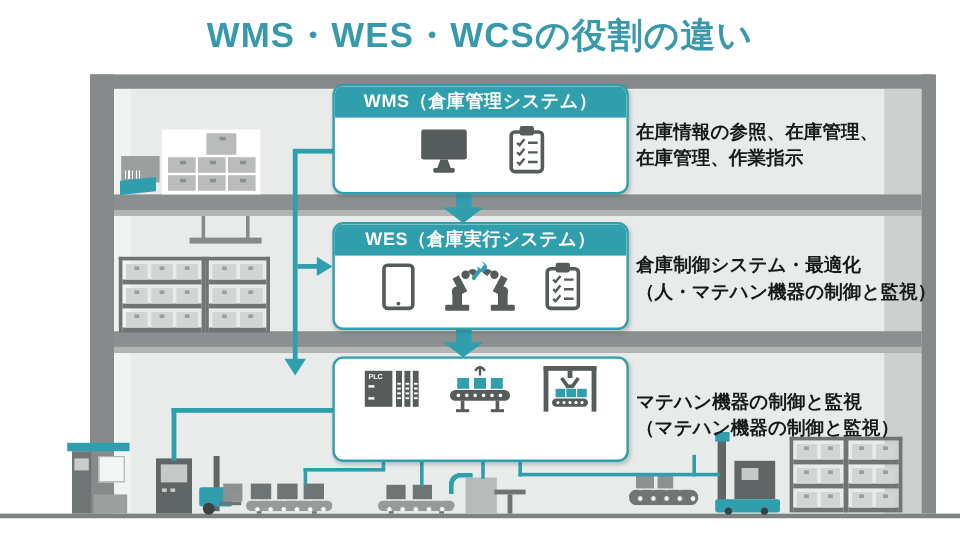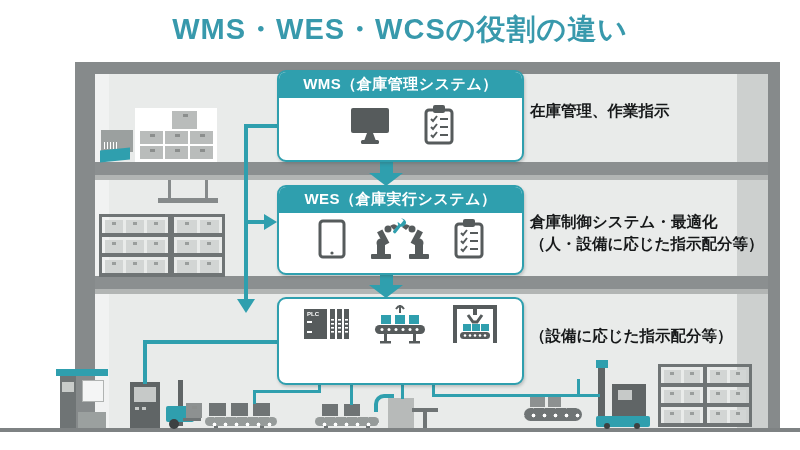--- a/index.html
+++ b/index.html
@@ -379,23 +379,25 @@
             <circle cx="24" cy="32.5" r="1.3"></circle>
               <circle cx="29" cy="32.5" r="1.3"></circle>
             <circle cx="34" cy="32.5" r="1.3"></circle>
           </g>
         </svg>
       </span>
     </div>
   </div>
 
   <div class="desc" style="top:100px;">
+    <div>在庫情報の参照、在庫管理、</div>
     <div>在庫管理、作業指示</div>
   </div>
   <div class="desc" style="top:211px;">
     <div>倉庫制御システム・最適化</div>
-    <div>（人・設備に応じた指示配分等）</div>
+    <div>（人・マテハン機器の制御と監視）</div>
   </div>
   <div class="desc" style="top:325px;">
-    <div>（設備に応じた指示配分等）</div>
+    <div>マテハン機器の制御と監視</div>
+    <div>（マテハン機器の制御と監視）</div>
   </div>
 
 </div>
 
 </body></html>

